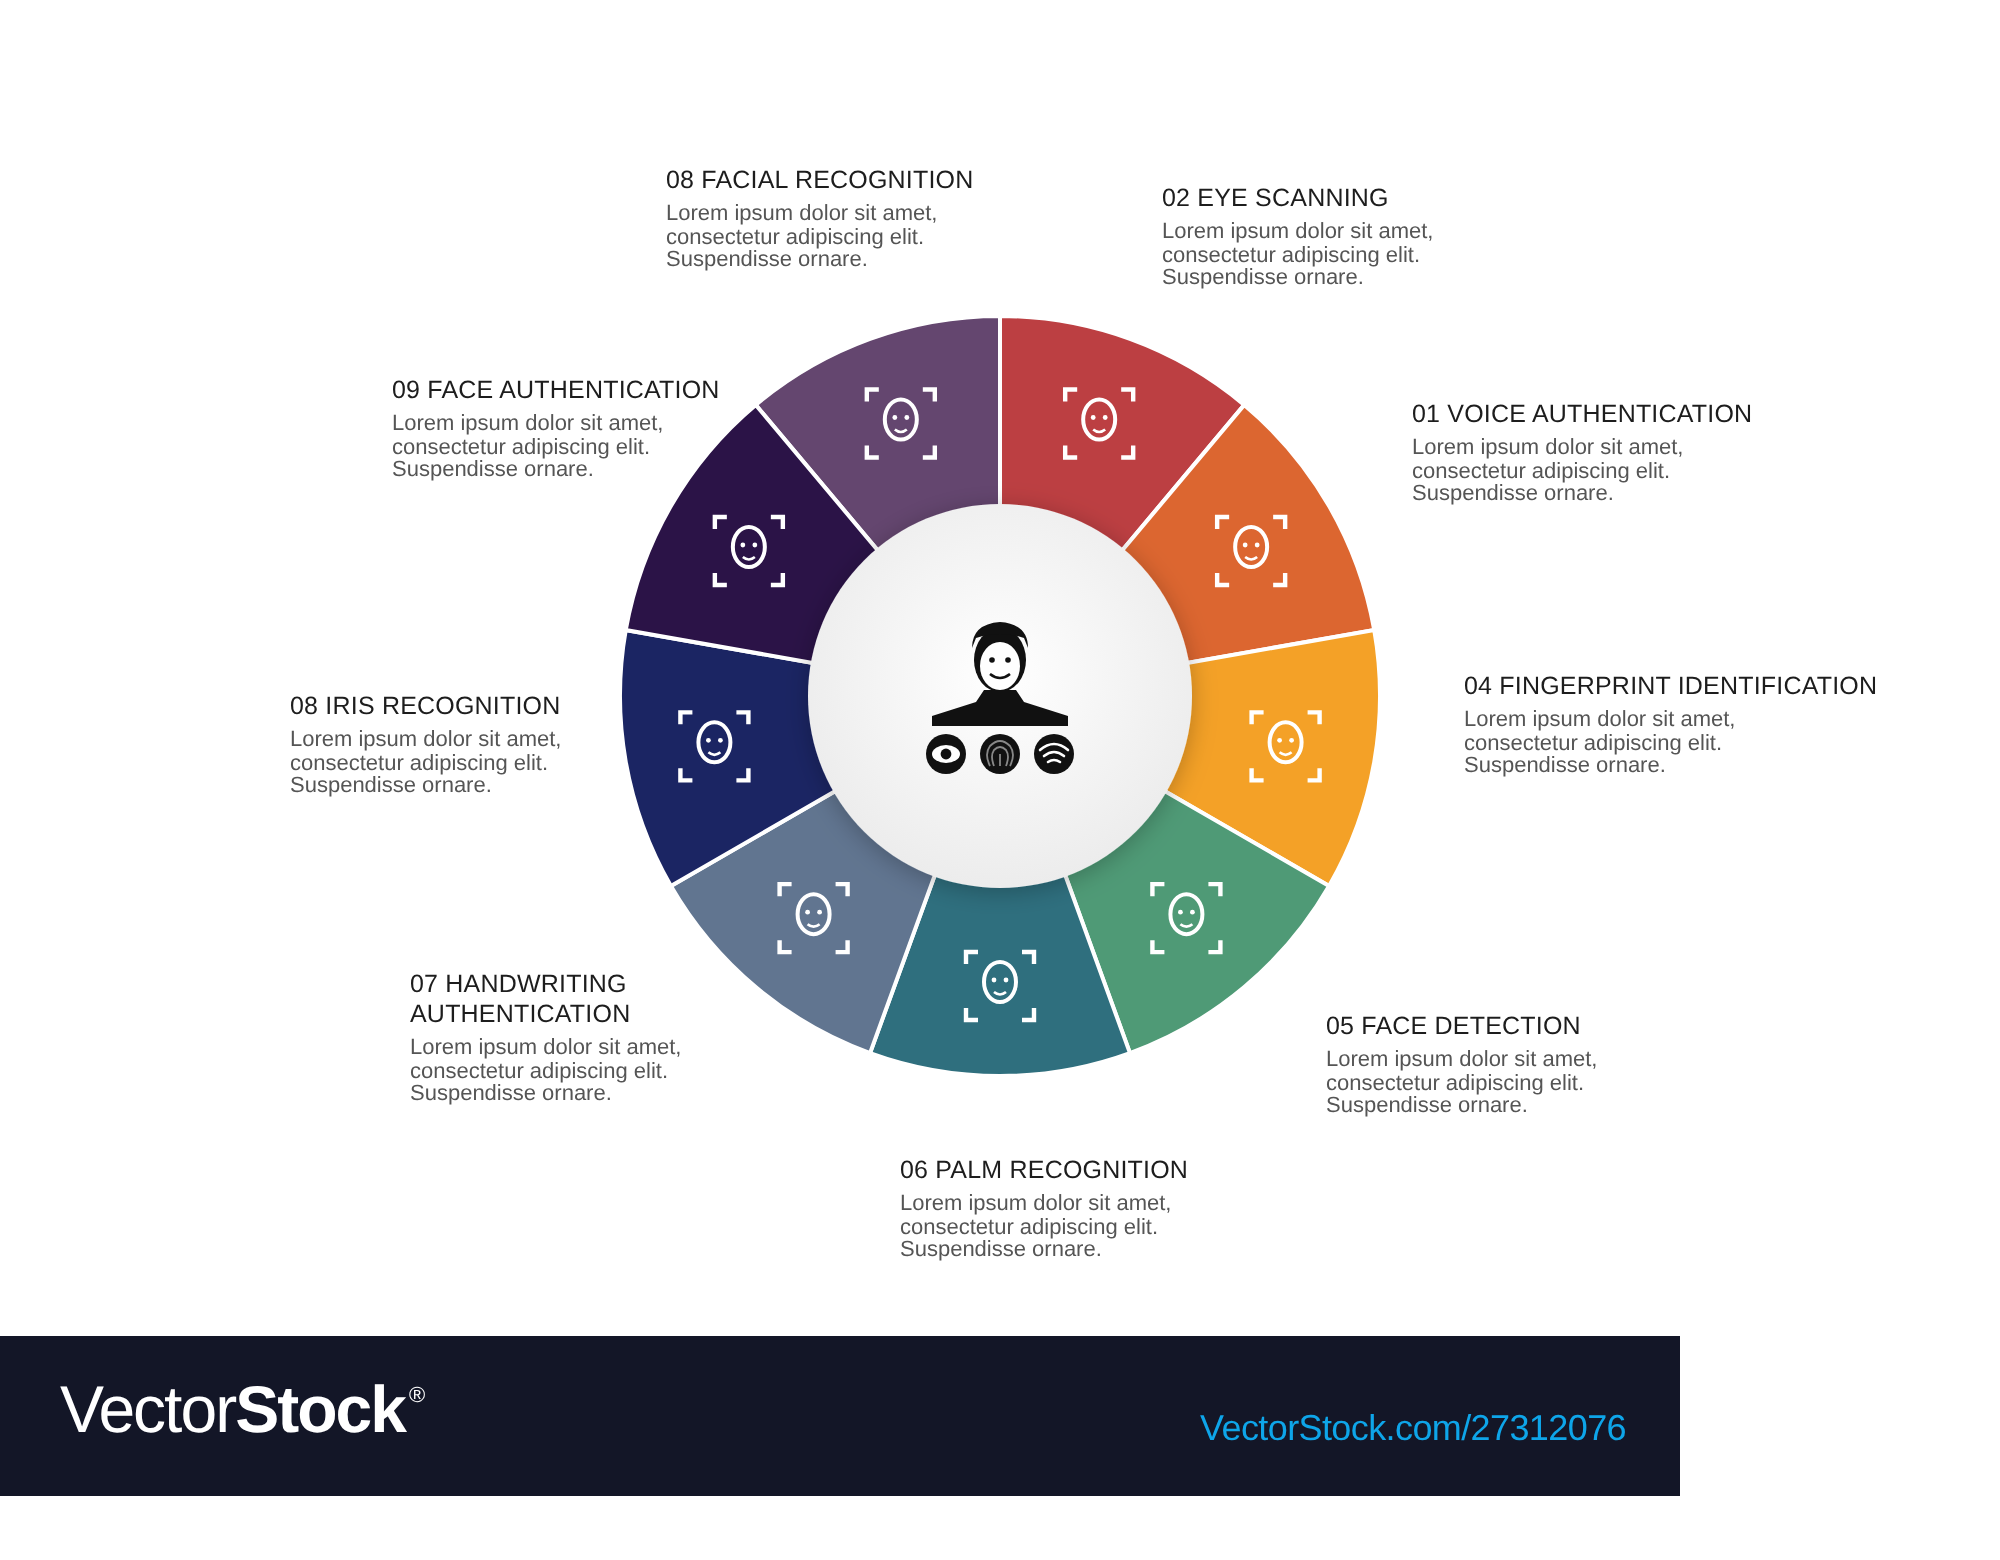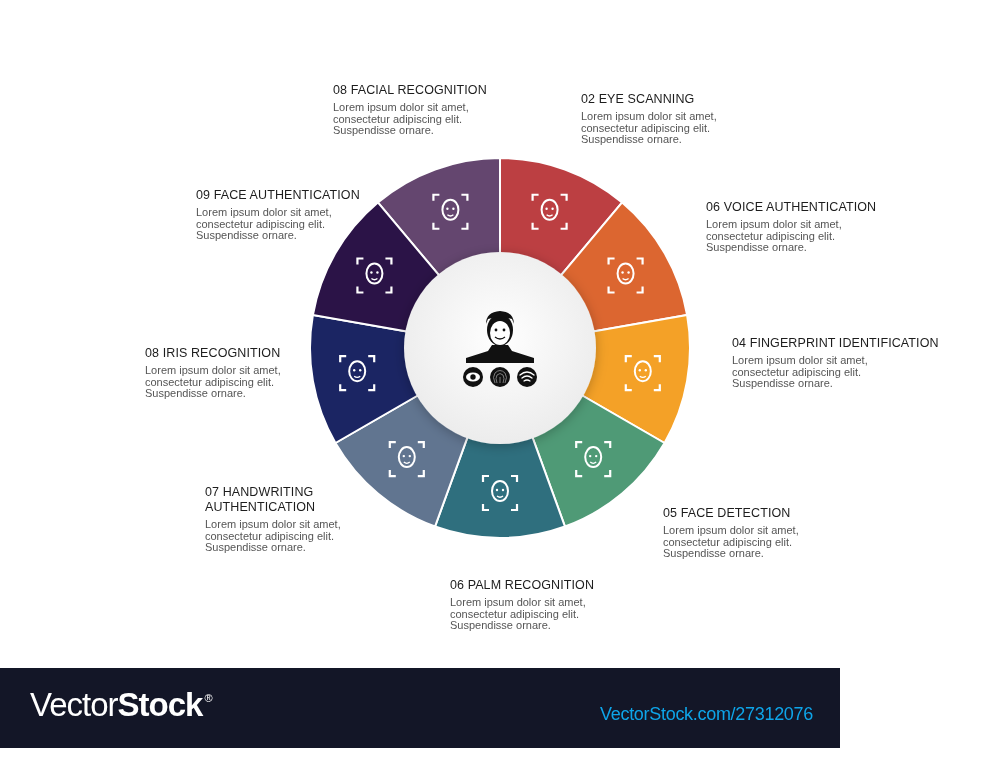--- a/index.html
+++ b/index.html
@@ -167,21 +167,21 @@
 </div>
 <div class="label" style="left:581px; top:92px;">
   <div class="title">02 EYE SCANNING</div>
   <div class="desc">
       <div>Lorem ipsum dolor sit amet,</div>
       <div>consectetur adipiscing elit.</div>
       <div>Suspendisse ornare.</div>
     </div>
 </div>
 <div class="label" style="left:706px; top:200px;">
-  <div class="title">06 VOICE AUTHENTICATION</div>
+  <div class="title">01 VOICE AUTHENTICATION</div>
   <div class="desc">
       <div>Lorem ipsum dolor sit amet,</div>
       <div>consectetur adipiscing elit.</div>
       <div>Suspendisse ornare.</div>
     </div>
 </div>
 <div class="label" style="left:732px; top:316px;margin-top:20px;">
   <div class="title">04 FINGERPRINT IDENTIFICATION</div>
   <div class="desc">
       <div>Lorem ipsum dolor sit amet,</div>

